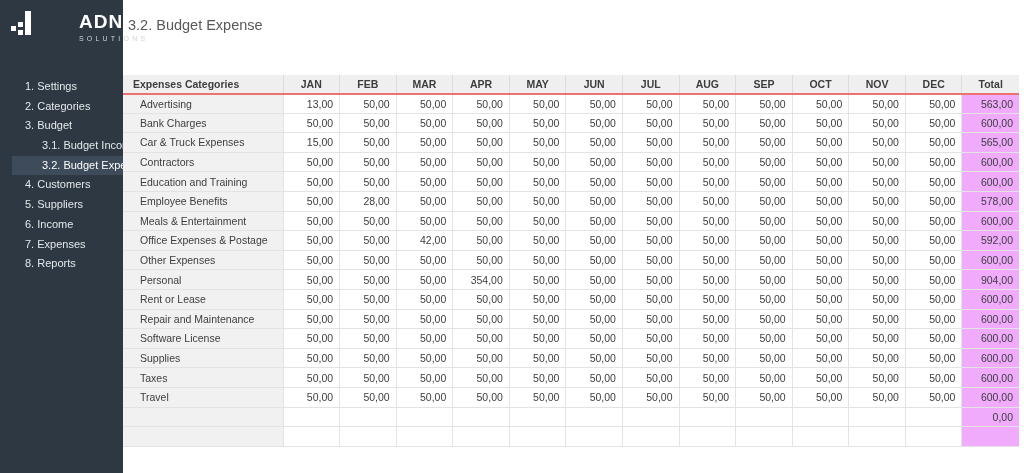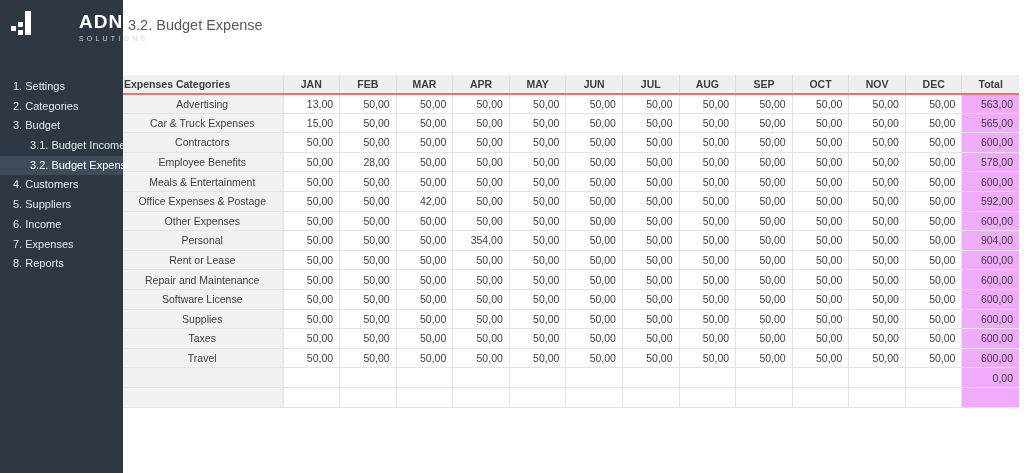--- a/index.html
+++ b/index.html
@@ -16,42 +16,42 @@
   .logo-icon .b2 { display:flex; flex-direction:column; justify-content:flex-end;
                    margin-left:2px; }
   .logo-icon .b2 span { width:5px; height:5px; background:#fff; }
   .logo-icon .b2 span:first-child { margin-bottom:3px; }
   .logo-icon .b3 { width:6px; height:24px; background:#fff; margin-left:2px; }
   .logo-text { display:flex; flex-direction:column; align-items:flex-start;margin-left:43px; }
   .brand { color:#fff; font-weight:bold; font-size:19px; line-height:22px;
            letter-spacing:1px; }
   .brand-sub { color:#cdd3d9; font-size:7px; letter-spacing:3.2px; margin-top:2px; }
 
-  .nav { position:absolute; top:77px; left:0; width:124px; }
+  .nav { position:absolute; top:77px; left:0; width:124px;padding-left:12px; }
   .nav-item { height:19.7px; line-height:19.7px; font-size:11px; color:#e4e8eb;
               padding-left:13px; white-space:nowrap; cursor:pointer; }
   .nav-item.sub { padding-left:30px; }
   .nav-item.selected { background:#3d4b5a; color:#fff; }
 
   
   .main { position:absolute; left:123px; top:0; width:901px; height:473px; }
   .page-title { position:absolute; top:17px; left:5px; font-size:14.5px;
                 font-weight:400; color:#595959; }
 
   table.budget { position:absolute; top:75px; left:0; width:896px;
                  border-collapse:collapse; table-layout:fixed; }
   th, td { font-size:10.5px; color:#3d3d3d; overflow:hidden; white-space:nowrap; }
   thead th { height:18.5px; background:#f0efef; font-weight:bold;
              border-right:1px solid #dcdcdc; border-bottom:2.5px solid #ec7272;
              vertical-align:middle; }
-  thead th.cat { text-align:left; padding-left:1px; }
+  thead th.cat { text-align:left; padding-left:10px; }
   tbody td { height:19.6px; background:#fff; border-right:1px solid #e3e3e3;
              border-bottom:1px solid #e3e3e3; text-align:right;
              padding-right:6px; vertical-align:middle; }
-  tbody td.cat { background:#f1f1f1; text-align:center; padding-left:5px; }
+  tbody td.cat { background:#f1f1f1; text-align:left; padding-left:17px; }
   tbody td.total { background:#f0abfc;margin-left:24px; }
   tbody td:last-child, thead th:last-child { border-right:none; }
 </style>
 </head>
 <body>
 
 <div class="app">
 
   <aside class="sidebar">
     <div class="logo">
@@ -130,37 +130,69 @@
             <td>50,00</td>
             <td>50,00</td>
             <td>50,00</td>
             <td>50,00</td>
             <td>50,00</td>
             <td>50,00</td>
             <td>50,00</td>
             <td class="total">563,00</td>
           </tr>
           <tr>
+            <td class="cat">Bank Charges</td>
+            <td>50,00</td>
+            <td>50,00</td>
+            <td>50,00</td>
+            <td>50,00</td>
+            <td>50,00</td>
+            <td>50,00</td>
+            <td>50,00</td>
+            <td>50,00</td>
+            <td>50,00</td>
+            <td>50,00</td>
+            <td>50,00</td>
+            <td>50,00</td>
+            <td class="total">600,00</td>
+          </tr>
+          <tr>
             <td class="cat">Car &amp; Truck Expenses</td>
             <td>15,00</td>
             <td>50,00</td>
             <td>50,00</td>
             <td>50,00</td>
             <td>50,00</td>
             <td>50,00</td>
             <td>50,00</td>
             <td>50,00</td>
             <td>50,00</td>
             <td>50,00</td>
             <td>50,00</td>
             <td>50,00</td>
             <td class="total">565,00</td>
           </tr>
           <tr>
             <td class="cat">Contractors</td>
+            <td>50,00</td>
+            <td>50,00</td>
+            <td>50,00</td>
+            <td>50,00</td>
+            <td>50,00</td>
+            <td>50,00</td>
+            <td>50,00</td>
+            <td>50,00</td>
+            <td>50,00</td>
+            <td>50,00</td>
+            <td>50,00</td>
+            <td>50,00</td>
+            <td class="total">600,00</td>
+          </tr>
+          <tr>
+            <td class="cat">Education and Training</td>
             <td>50,00</td>
             <td>50,00</td>
             <td>50,00</td>
             <td>50,00</td>
             <td>50,00</td>
             <td>50,00</td>
             <td>50,00</td>
             <td>50,00</td>
             <td>50,00</td>
             <td>50,00</td>

